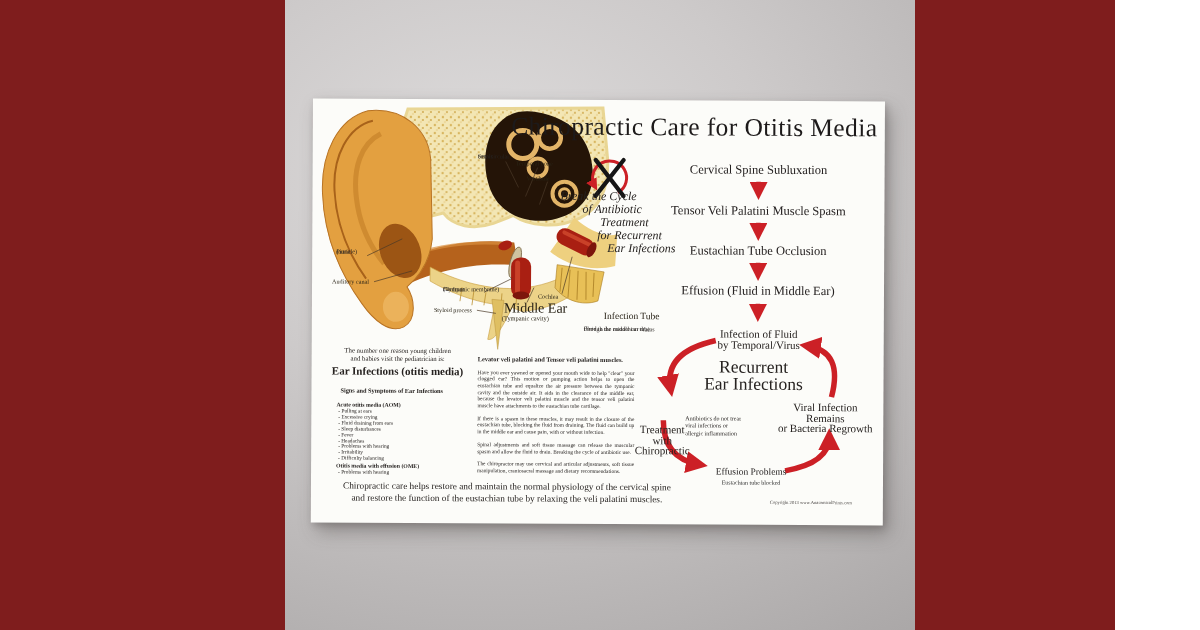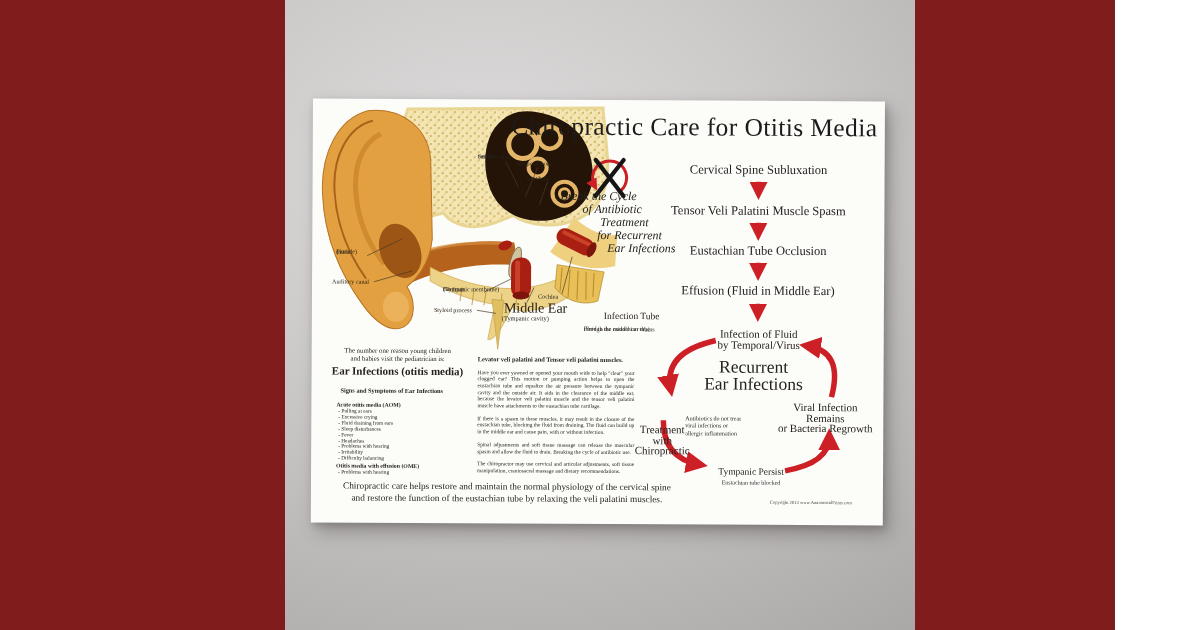--- a/index.html
+++ b/index.html
@@ -227,21 +227,21 @@
         </div>
       <div class="cyc-note" style="left:374px;top:315px;width:72px;">
           <div>Antibiotics do not treat</div>
           <div>viral infections or</div>
           <div>allergic inflammation</div>
         </div>
       <div class="cyc-node" style="left:464px;top:301px;width:100px;">
           <div>Viral Infection Remains</div>
           <div>or Bacteria Regrowth</div>
         </div>
-      <div class="cyc-node" style="left:390px;top:366px;width:100px;font-size:9.5px;">Tympanic Persist</div>
+      <div class="cyc-node" style="left:390px;top:366px;width:100px;font-size:9.5px;">Effusion Problems</div>
       <div class="note6" style="left:385px;top:379px;width:110px;">Eustachian tube blocked</div>
 
       <div class="symptoms">
         <div class="sym-intro">
             <div>The number one reason young children</div>
             <div>and babies visit the pediatrician is:</div>
           </div>
         <div class="sym-intro-bold">Ear Infections (otitis media)</div>
         <div class="sym-head">Signs and Symptoms of Ear Infections</div>
         <div class="sym-group">Acute otitis media (AOM)</div>

